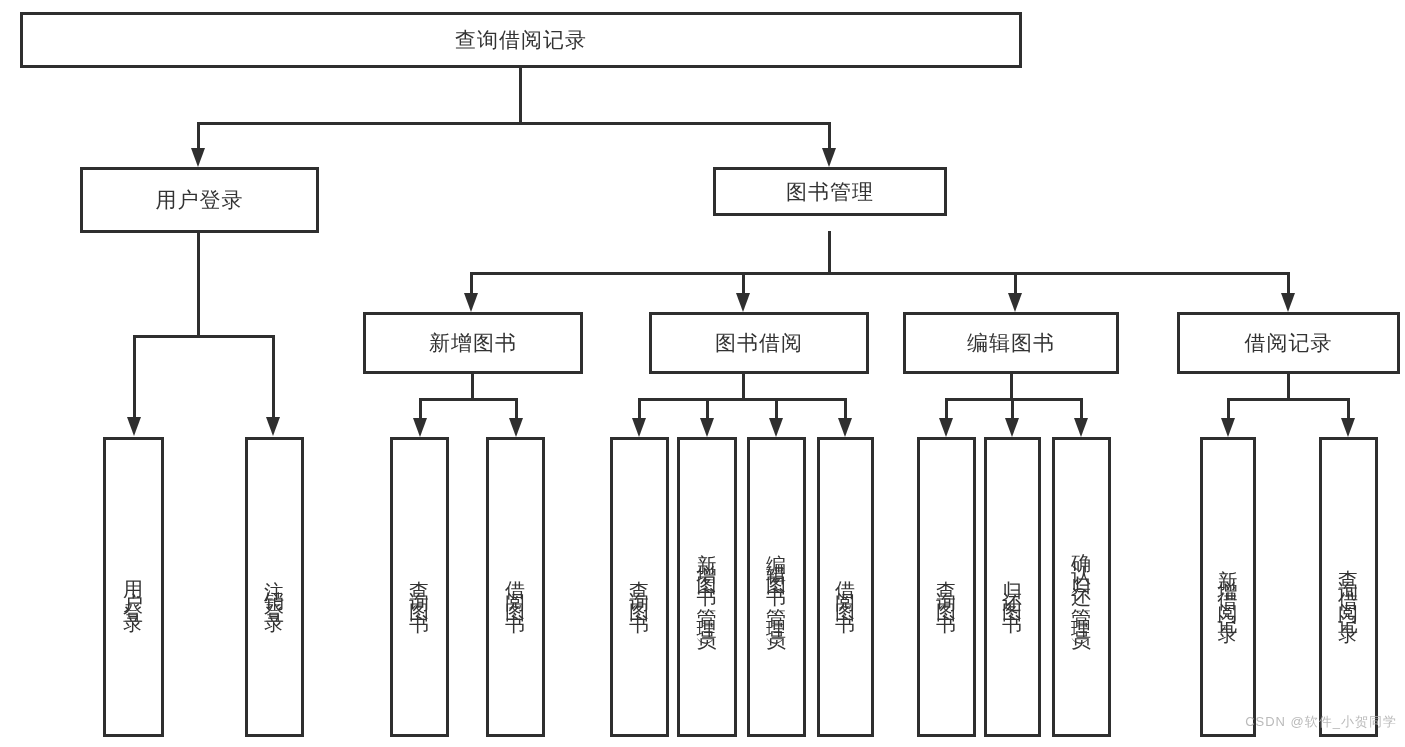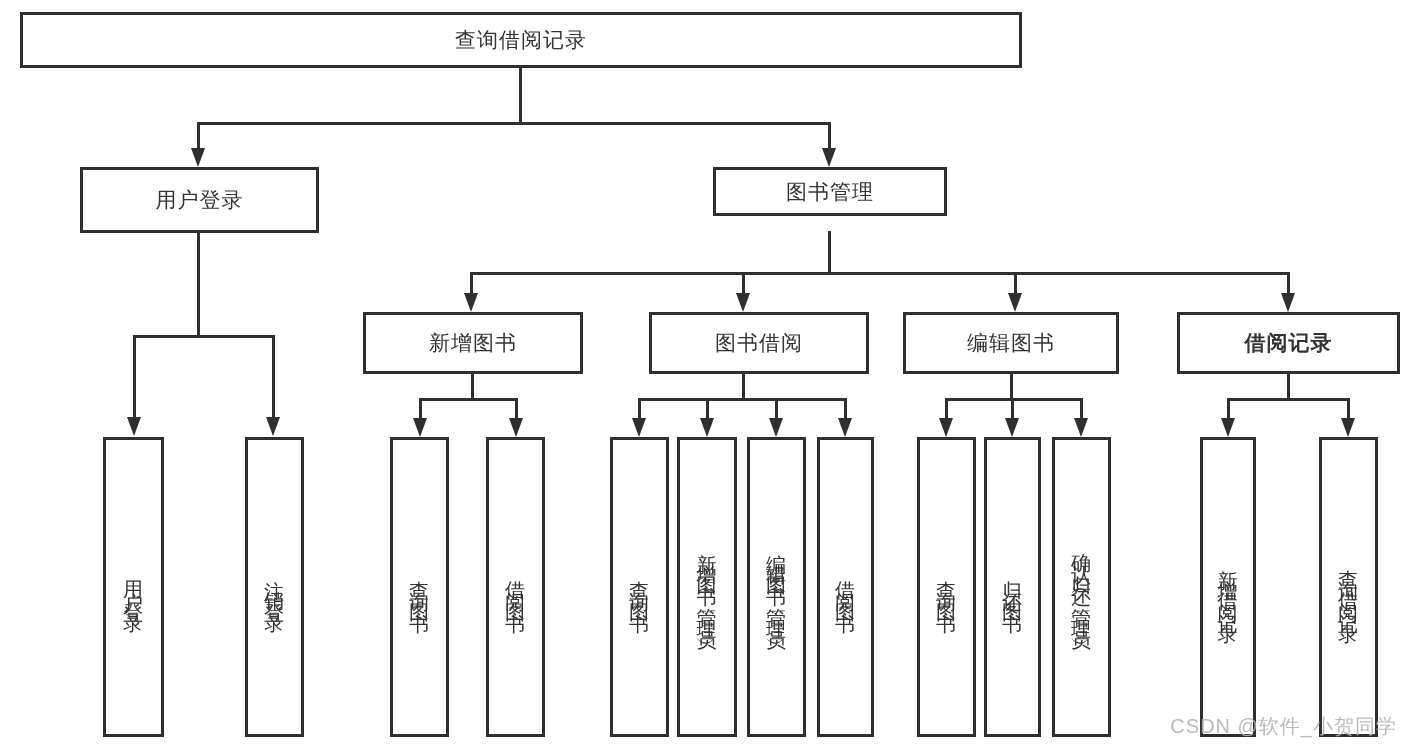--- a/index.html
+++ b/index.html
@@ -47,21 +47,21 @@
     position:absolute;
     width:0;height:0;
     border-left:7px solid transparent;
     border-right:7px solid transparent;
     border-top:19px solid var(--line);
   }
   .watermark{
     position:absolute;
     top:713px;
     right:8px;
-    font-size:20px;
+    font-size:13px;
     color:var(--watermark);
     letter-spacing:1px;
     z-index:5;
     opacity:0.9;
     white-space:nowrap;
   }
 </style>
 </head>
 <body>
 
@@ -139,21 +139,21 @@
 
   <div class="box h" style="left:363px;top:312px;width:220px;height:62px;">
     <span>新增图书</span>
   </div>
   <div class="box h" style="left:633px;top:312px;width:220px;height:62px;margin-left:16px;">
     <span>图书借阅</span>
   </div>
   <div class="box h" style="left:903px;top:312px;width:216px;height:62px;">
     <span>编辑图书</span>
   </div>
-  <div class="box h" style="left:1177px;top:312px;width:223px;height:62px;font-weight:bold;">
+  <div class="box h" style="left:1177px;top:312px;width:223px;height:62px;">
     <span>借阅记录</span>
   </div>
 
   <div class="box v" style="left:103px;top:437px;width:61px;height:300px;">
     <span class="vtext">用户登录</span>
   </div>
   <div class="box v" style="left:245px;top:437px;width:59px;height:300px;">
     <span class="vtext">注销登录</span>
   </div>
 

